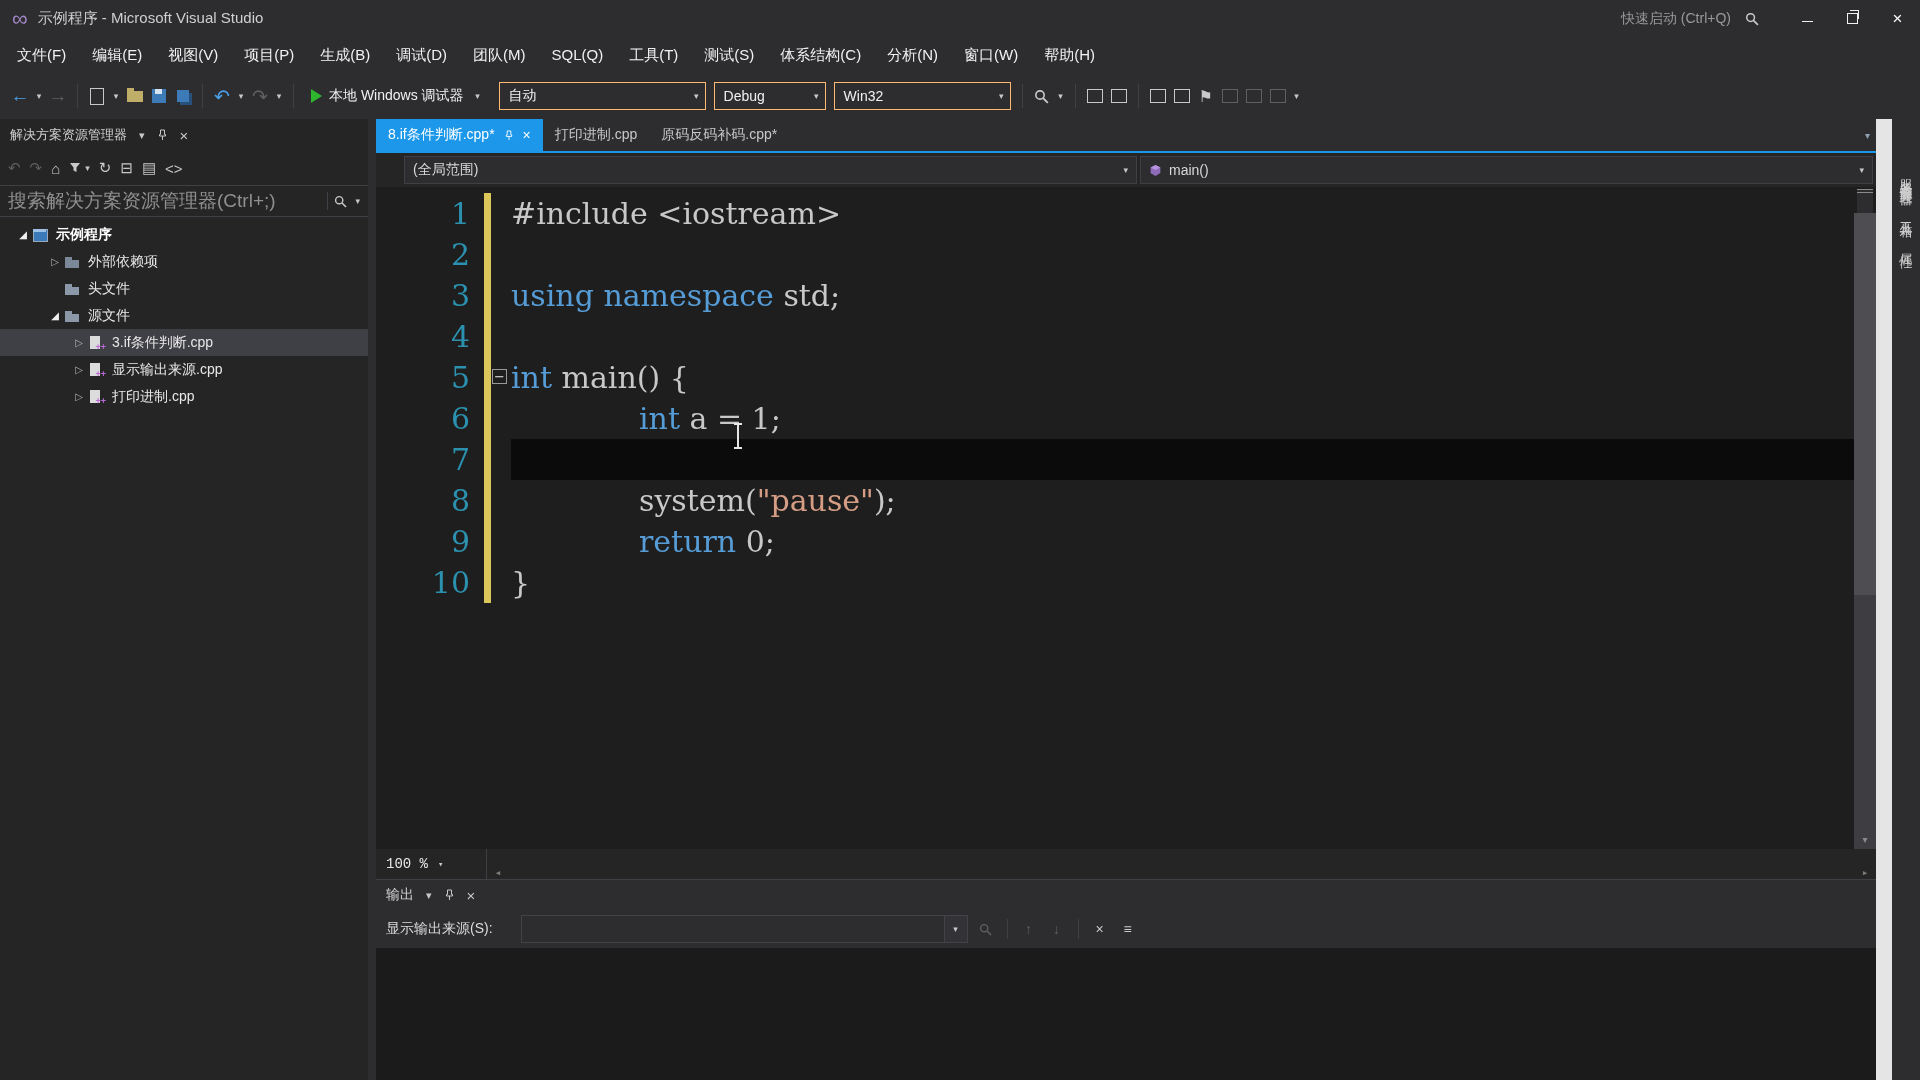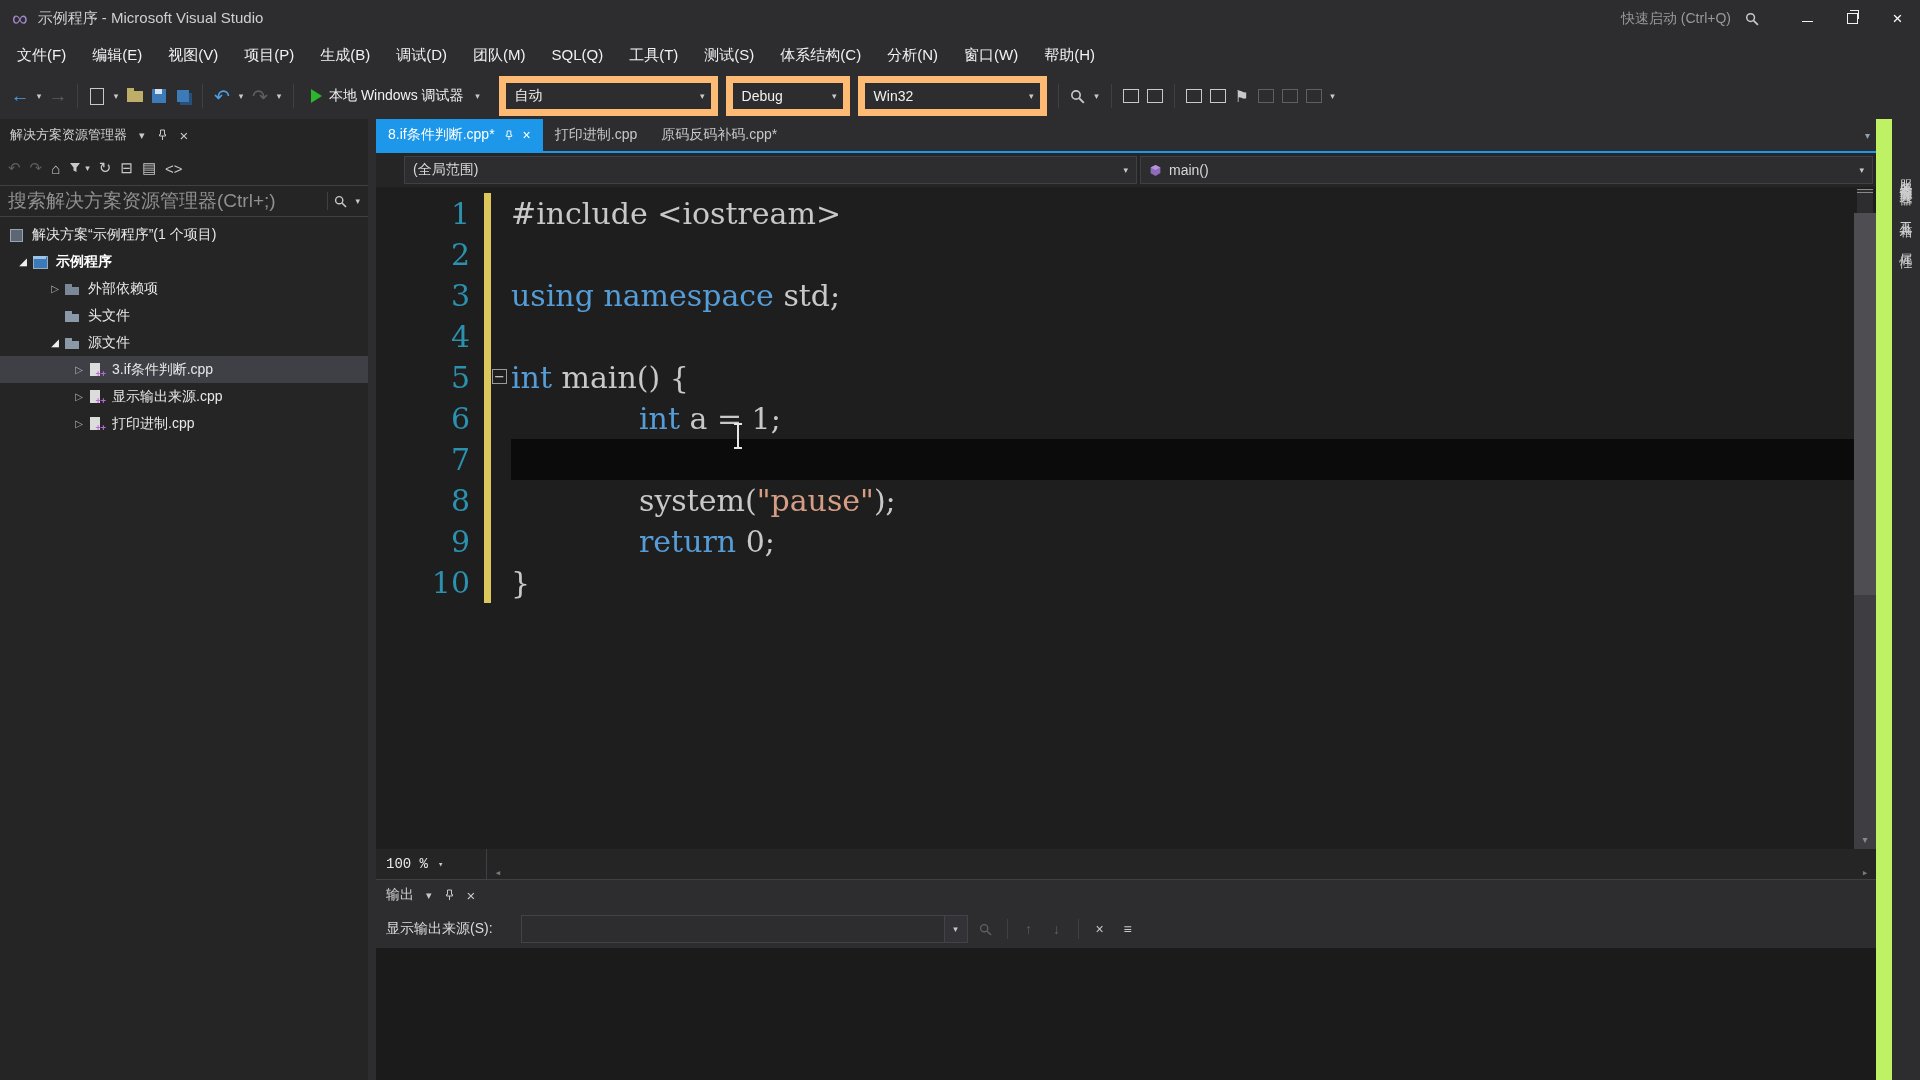--- a/index.html
+++ b/index.html
@@ -31,28 +31,28 @@
   .tbi.caret{min-width:12px;font-size:9px;color:#c8c8c8;}
   .tsep{width:1px;height:24px;background:#3f3f46;margin:0 7px;flex:none;}
   .i-doc{width:12px;height:15px;border:1px solid #c8c8c8;background:#2d2d30;display:inline-block;}
   .i-open{width:16px;height:11px;background:#bfae67;display:inline-block;position:relative;}
   .i-open::before{content:"";position:absolute;left:0;top:-3px;width:7px;height:3px;background:#bfae67;}
   .i-save{width:14px;height:14px;background:#3c7ab8;display:inline-block;position:relative;}
   .i-save::before{content:"";position:absolute;left:3px;top:0;width:7px;height:5px;background:#d7e4f2;}
   .i-saveall{width:12px;height:12px;background:#3c7ab8;display:inline-block;position:relative;box-shadow:3px 3px 0 #27517a;}
   .run{display:flex;align-items:center;background:transparent;border:none;color:#f1f1f1;font-size:14px;padding:0 8px;margin:0 2px;gap:7px;font-family:inherit;}
   .play{width:0;height:0;border-left:11px solid #2db52d;border-top:7px solid transparent;border-bottom:7px solid transparent;display:inline-block;}
-  .combo{height:26px;background:#2d2d30;border:7px solid #fdba74;display:flex;align-items:center;font-size:14px;color:#f1f1f1;padding:0 6px 0 9px;margin:0 4px;}
+  .combo{height:26px;background:#2d2d30;border:1px solid #fdba74;display:flex;align-items:center;font-size:14px;color:#f1f1f1;padding:0 6px 0 9px;margin:0 4px;}
   .combo .caret{margin-left:auto;font-size:9px;color:#c8c8c8;padding-left:10px;}
   .w190{width:190px;} .w95{width:95px;} .w160{width:160px;text-align:right;}
   .sq{width:14px;height:12px;border:1px solid #c8c8c8;display:inline-block;}
   .sq.dim{border-color:#5f5f5f;}
 
   
-  .main{flex:1;display:flex;background:#bef264;min-height:0;}
+  .main{flex:1;display:flex;background:#e5e5e5;min-height:0;}
 
   
   .sidebar{width:368px;flex:none;background:#252526;display:flex;flex-direction:column;border-right:8px solid #2d2d30;}
   .sb-header{height:32px;display:flex;align-items:center;padding:0 8px 0 10px;}
   .sb-title{font-size:13px;color:#d0d0d0;}
   .hicon{margin-left:12px;color:#c8c8c8;font-size:11px;display:inline-flex;align-items:center;}
   .hicon.x{font-size:15px;}
   .sb-header .hicon:first-of-type{margin-left:auto;}
   .sb-toolbar{height:34px;display:flex;align-items:center;padding:0 8px;gap:9px;border-bottom:1px solid #3f3f46;}
   .sbi{color:#c8c8c8;font-size:15px;display:inline-flex;align-items:center;}
@@ -294,24 +294,20 @@
         <input placeholder="搜索解决方案资源管理器(Ctrl+;)" style="">
         <span class="searchmag">
           <svg width="13" height="13" viewBox="0 0 13 13">
               <circle cx="5.2" cy="5.2" r="3.6" fill="none" stroke="currentColor" stroke-width="1.4"></circle>
               <line x1="8" y1="8" x2="12" y2="12" stroke="currentColor" stroke-width="1.6"></line>
             </svg>
         </span>
         <span class="searchcaret">▾</span>
       </div>
       <div class="sb-tree" id="tree">
-          <div class="tree-row" style="padding-left: 8px;">
-            <span class="ticon solution"></span>
-            <span class="tlabel">解决方案“示例程序”(1 个项目)</span>
-          </div>
           <div class="tree-row" style="padding-left: 14px;">
             <span class="arrow expanded">◢</span>
             <span class="ticon project"></span>
             <span class="tlabel bold">示例程序</span>
           </div>
           <div class="tree-row" style="padding-left: 46px;">
             <span class="arrow collapsed">▷</span>
             <span class="ticon deps"></span>
             <span class="tlabel">外部依赖项</span>
           </div>

